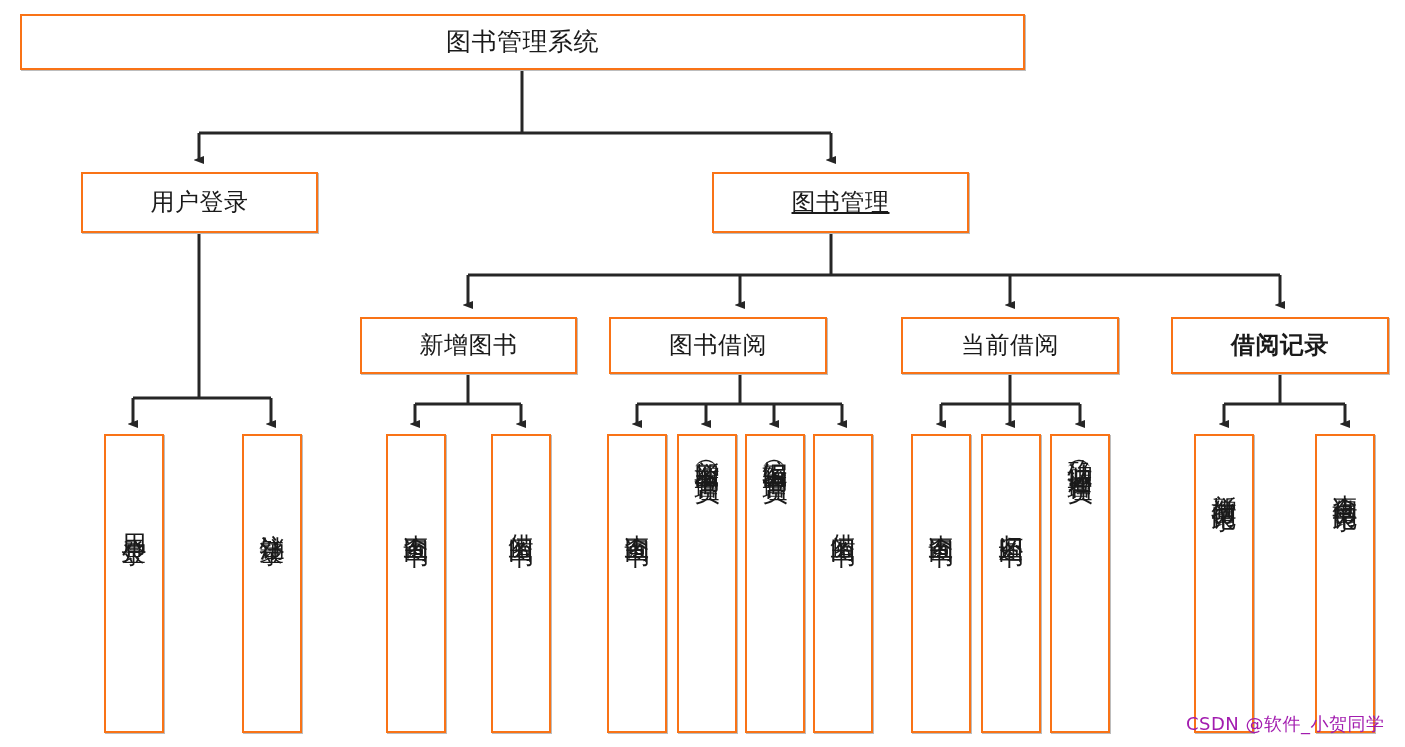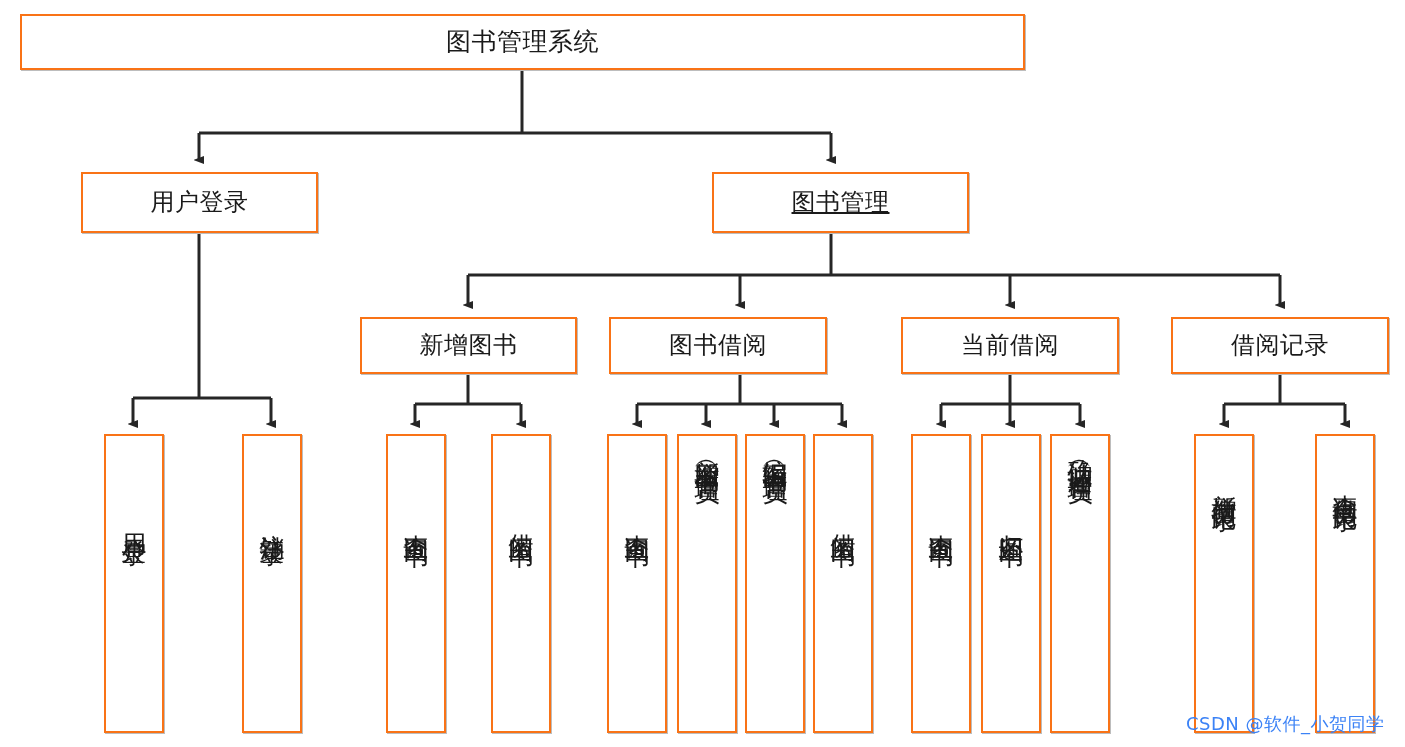--- a/index.html
+++ b/index.html
@@ -54,21 +54,21 @@
     font-size:25px;
     line-height:1.0;
     letter-spacing:3px;
     white-space:normal;
     max-height:100%;
   }
   .watermark{
     position:absolute;
     left:1186px;top:712px;
     font-size:18px;
-    color:#3b82f6;
+    color:#a21caf;
     letter-spacing:0.5px;
     white-space:nowrap;
     z-index:5;
     font-family:"DejaVu Sans","Liberation Sans",sans-serif;
   }
 </style>
 </head>
 <body>
 
 <div id="diagram-root">
@@ -140,21 +140,21 @@
   </div>
 
   <div class="node horizontal" style="left:609px;top:317px;width:218px;height:57px;">
     <span class="label">图书借阅</span>
   </div>
 
   <div class="node horizontal" style="left:901px;top:317px;width:218px;height:57px;">
     <span class="label">当前借阅</span>
   </div>
 
-  <div class="node horizontal" style="left:1171px;top:317px;width:218px;height:57px;">
+  <div class="node horizontal" style="left:1171px;top:317px;width:218px;height:57px;font-weight:bold;">
     <span class="label">借阅记录</span>
   </div>
 
   <div class="node vertical" style="left:104px;top:434px;width:60px;height:299px;padding-top:78px;">
     <span class="label">用户登录</span>
   </div>
 
   <div class="node vertical" style="left:242px;top:434px;width:60px;height:299px;padding-top:78px;">
     <span class="label">注销登录</span>
   </div>

